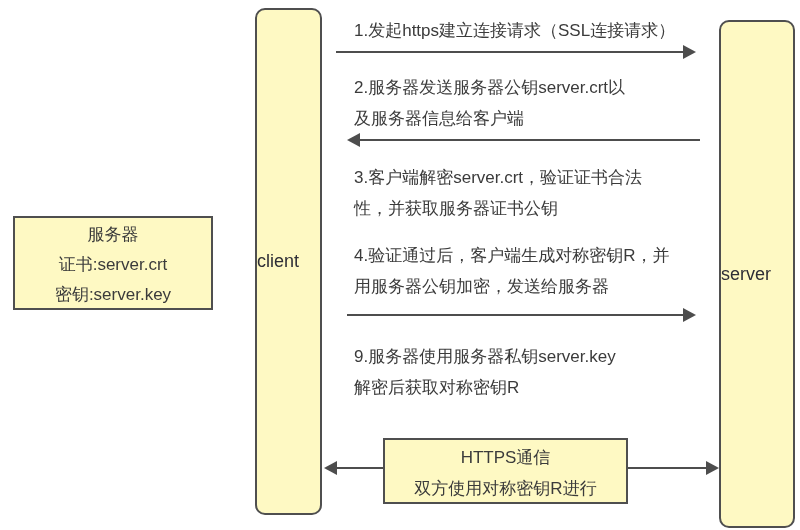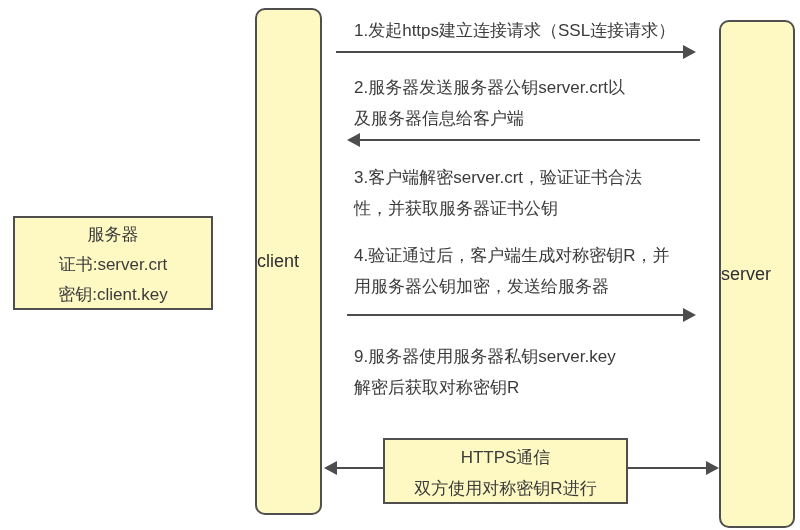--- a/index.html
+++ b/index.html
@@ -61,21 +61,21 @@
     z-index: 2;
   }
   #https-box span { display: block; }
 </style>
 </head>
 <body>
 
 <div class="box" id="server-info">
   <span>服务器</span>
   <span>证书:server.crt</span>
-  <span>密钥:client.key</span>
+  <span>密钥:server.key</span>
 </div>
 
 <div class="box lifeline" id="client-box">
   <span>client</span>
 </div>
 <div class="box lifeline" id="server-box">
   <span>server</span>
 </div>
 
 <div class="step" id="step-1">

